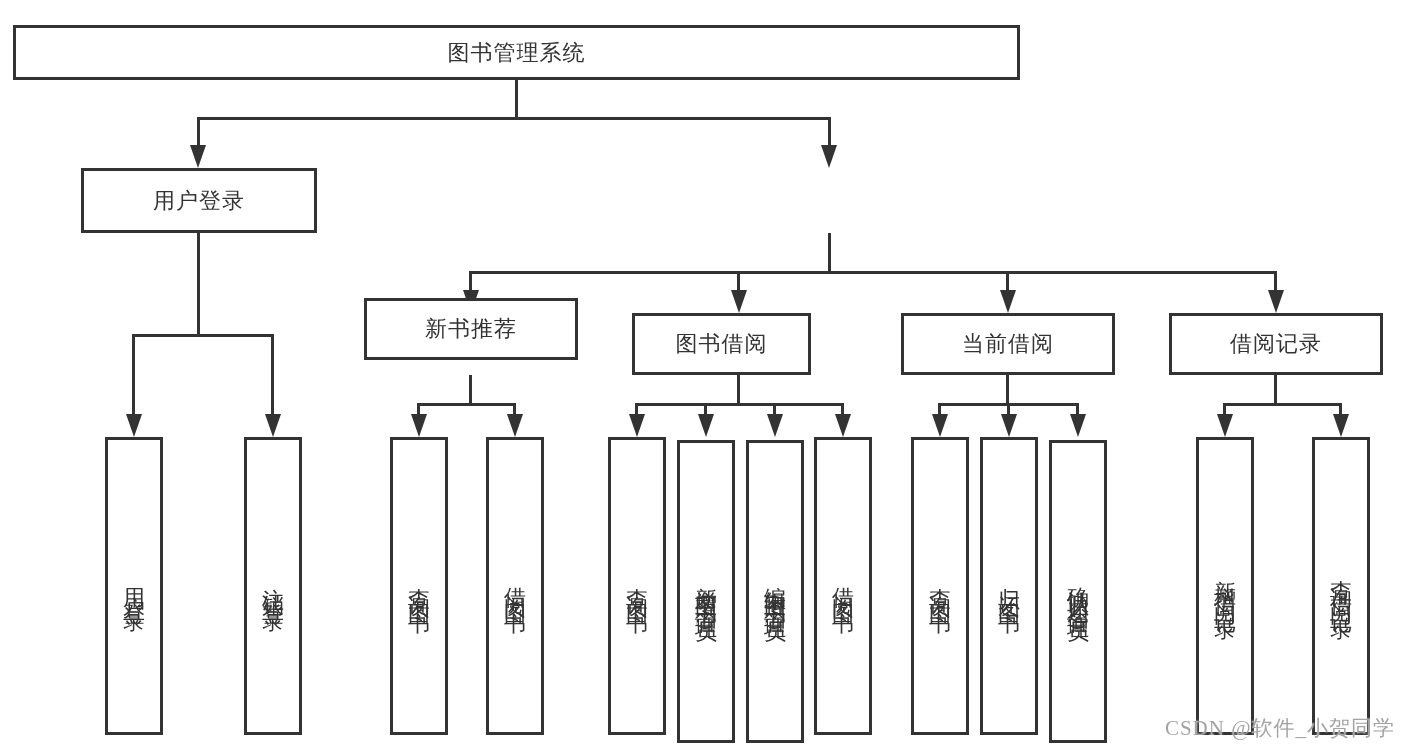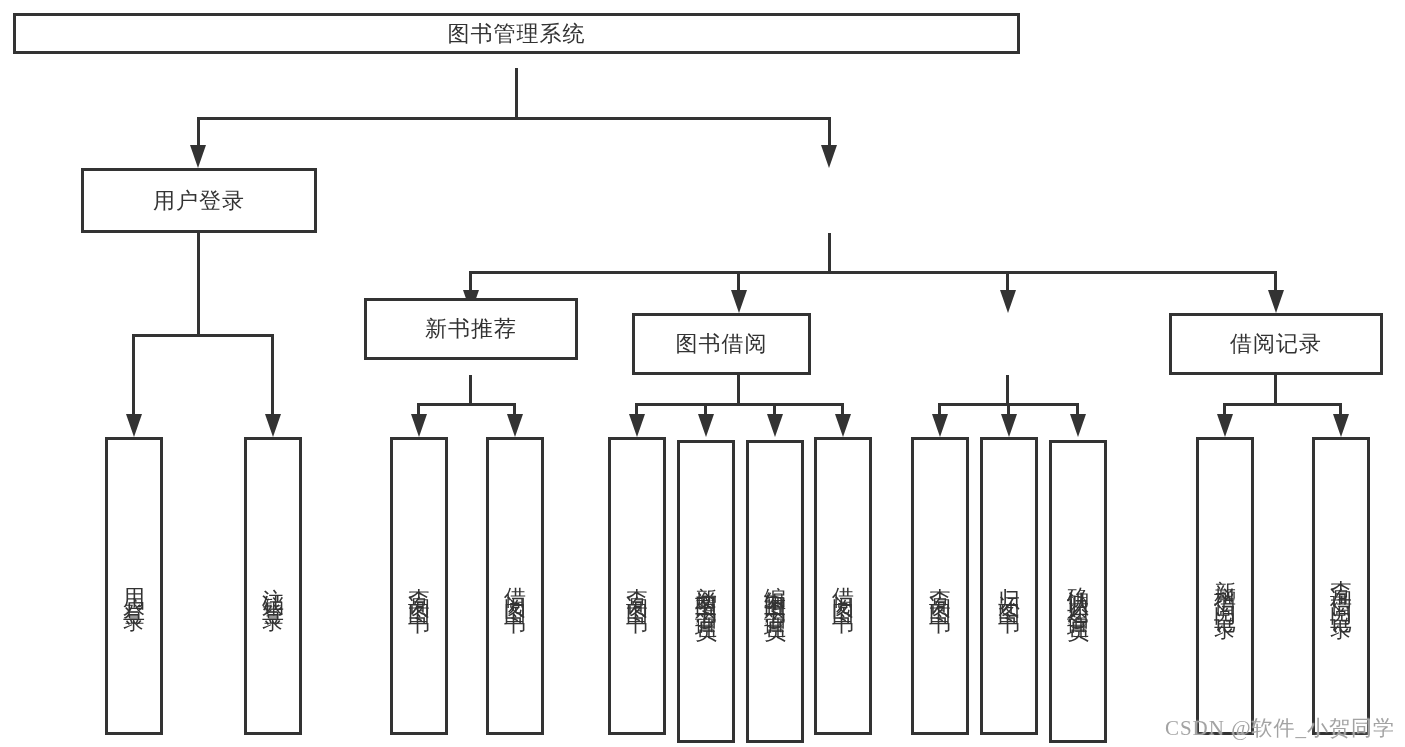--- a/index.html
+++ b/index.html
@@ -37,21 +37,21 @@
     color:#a3a3a3;font-size:21px;letter-spacing:1px;
     text-shadow:0 0 2px #ffffff;
     font-family:Liberation Serif, serif;
   }
 </style>
 </head>
 <body>
 
 <div id="stage">
 
-  <div class="nb" style="left:13px;top:13px;width:1007px;height:41px">
+  <div class="nb" style="left:13px;top:25px;width:1007px;height:55px">
     <span>图书管理系统</span>
   </div>
 
   <i class="vl" style="left:515px;top:68px;height:52px"></i>
   <i class="hl" style="left:197px;top:117px;width:634px"></i>
   <i class="vl" style="left:197px;top:117px;height:28px"></i>
   <i class="ar" style="left:190px;top:145px"></i>
   <i class="vl" style="left:828px;top:117px;height:28px"></i>
   <i class="ar" style="left:821px;top:145px"></i>
 
@@ -75,20 +75,23 @@
   <i class="vl" style="left:1006px;top:271px;height:20px"></i>
   <i class="ar" style="left:1000px;top:290px"></i>
   <i class="vl" style="left:1274px;top:271px;height:20px"></i>
   <i class="ar" style="left:1268px;top:290px"></i>
 
   <div class="nb" style="left:364px;top:298px;width:214px;height:62px">
     <span>新书推荐</span>
   </div>
   <div class="nb" style="left:632px;top:313px;width:179px;height:62px">
     <span>图书借阅</span>
+  </div>
+  <div class="nb" style="left:901px;top:313px;width:214px;height:62px">
+    <span>当前借阅</span>
   </div>
   <div class="nb" style="left:1169px;top:313px;width:214px;height:62px">
     <span>借阅记录</span>
   </div>
 
   <i class="vl" style="left:469px;top:375px;height:31px"></i>
   <i class="hl" style="left:417px;top:403px;width:99px"></i>
   <i class="vl" style="left:417px;top:403px;height:12px"></i>
   <i class="ar" style="left:411px;top:414px"></i>
   <i class="vl" style="left:513px;top:403px;height:12px"></i>

